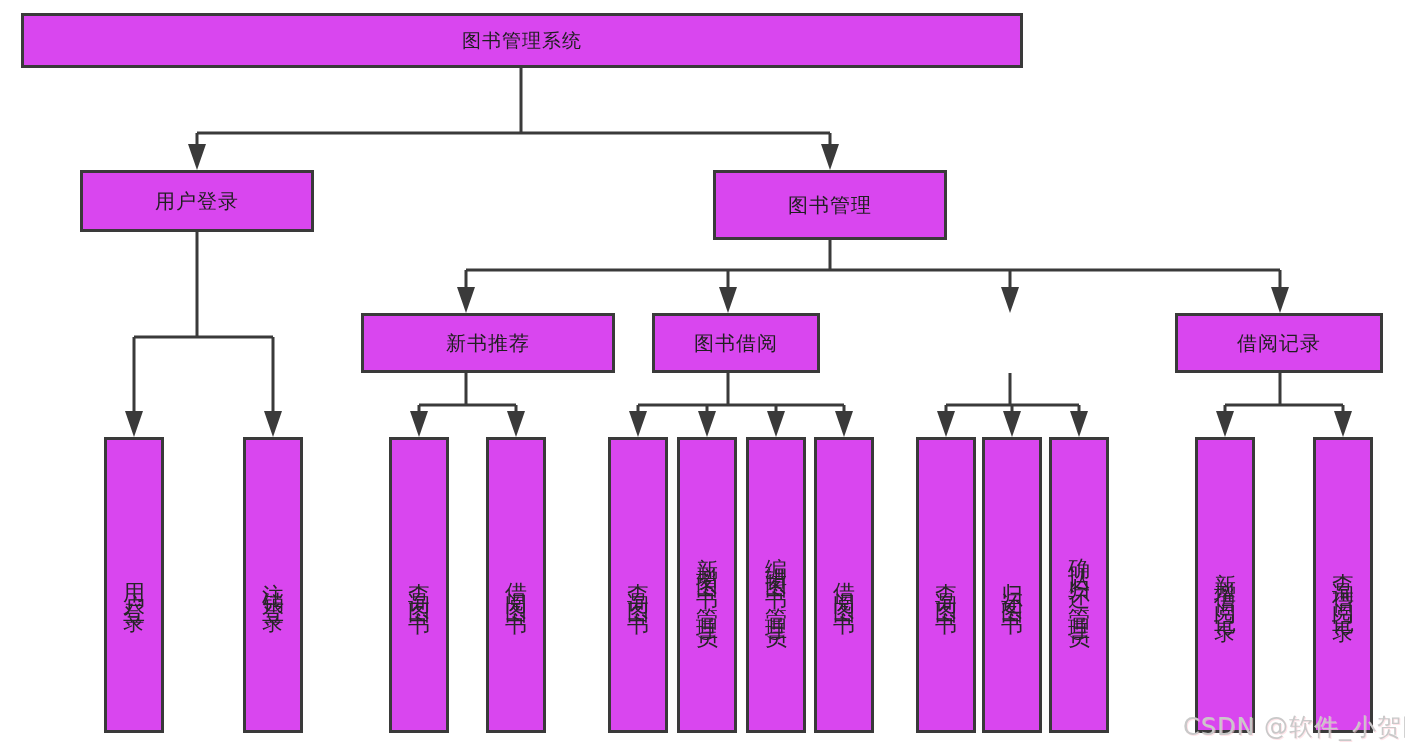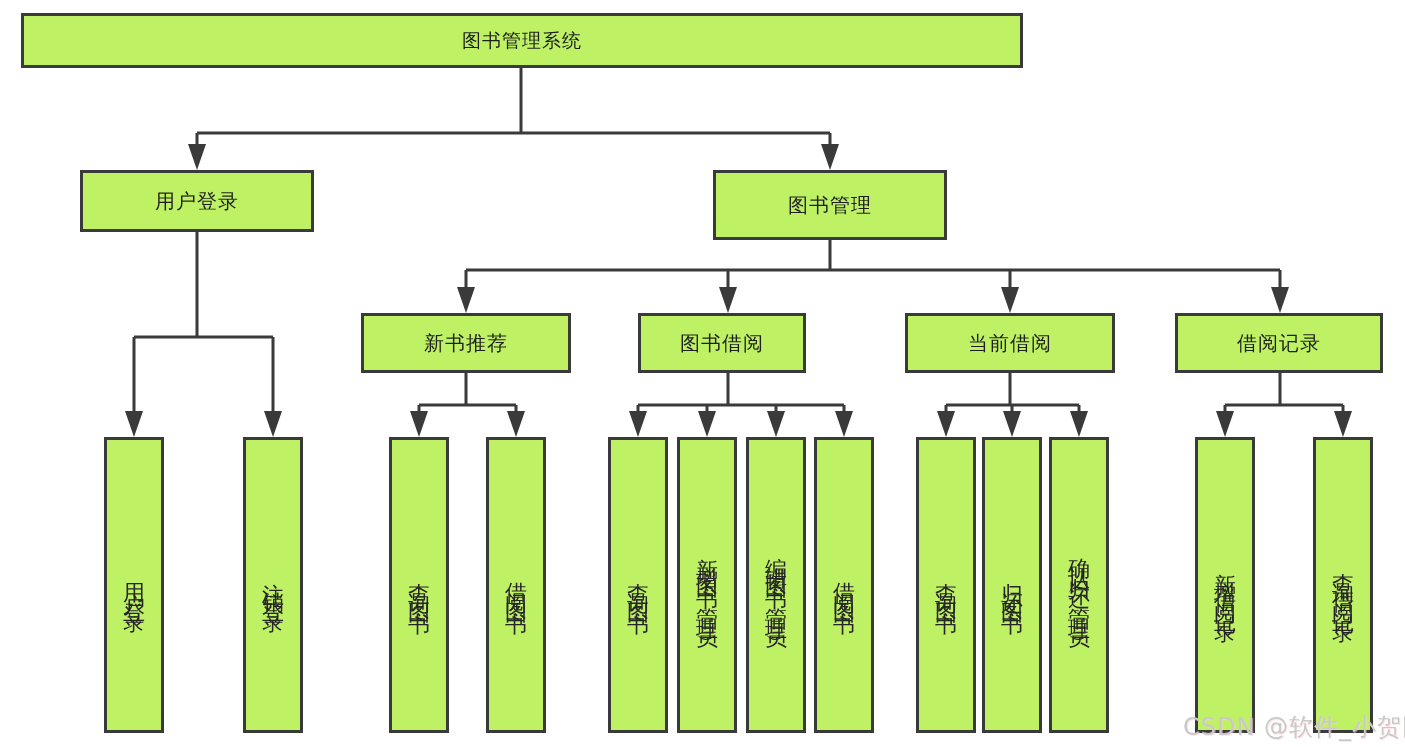--- a/index.html
+++ b/index.html
@@ -1,21 +1,21 @@
 <!DOCTYPE html>
 <html><head>
 <meta charset="utf-8">
 <style>
   html,body { margin:0; padding:0; background:#ffffff; }
   body { font-family:"DejaVu Sans", sans-serif; color:#1f1f1f; }
   .stage { position:relative; width:1405px; height:747px; background:#ffffff; overflow:hidden; }
   svg.connectors { position:absolute; left:0; top:0; width:1405px; height:747px; }
   .box {
     position:absolute; box-sizing:border-box;
-    border:3px solid #3a3a3a; background:#bef264;
+    border:3px solid #3a3a3a; background:#d946ef;
     display:flex; align-items:center; justify-content:center;
     text-align:center; z-index:2;
   }
   .hlabel { font-size:20px; letter-spacing:1px; white-space:nowrap; }
   .root-box .hlabel { font-size:19px; }
   .vtext {
     writing-mode:vertical-rl; text-orientation:mixed;
     font-size:22px; line-height:1; letter-spacing:10px;
     white-space:nowrap; color:#262626;
   }
@@ -74,28 +74,25 @@
     <span class="hlabel">图书管理系统</span>
   </div>
 
   <div class="box" style="left:80px;top:170px;width:234px;height:62px">
     <span class="hlabel">用户登录</span>
   </div>
   <div class="box" style="left:713px;top:170px;width:234px;height:70px">
     <span class="hlabel">图书管理</span>
   </div>
 
-  <div class="box" style="left:361px;top:313px;width:210px;height:60px">
+  <div class="box" style="left:361px;top:313px;width:254px;height:60px">
     <span class="hlabel">新书推荐</span>
   </div>
-  <div class="box" style="left:638px;top:313px;width:168px;height:60px">
+  <div class="box" style="left:652px;top:313px;width:168px;height:60px">
     <span class="hlabel">图书借阅</span>
-  </div>
-  <div class="box" style="left:905px;top:313px;width:210px;height:60px">
-    <span class="hlabel">当前借阅</span>
   </div>
   <div class="box" style="left:1175px;top:313px;width:208px;height:60px">
     <span class="hlabel">借阅记录</span>
   </div>
 
   <div class="box" style="left:104px;top:437px;width:60px;height:296px">
     <span class="vtext">用户登录</span>
   </div>
   <div class="box" style="left:243px;top:437px;width:60px;height:296px">
     <span class="vtext">注销登录</span>

